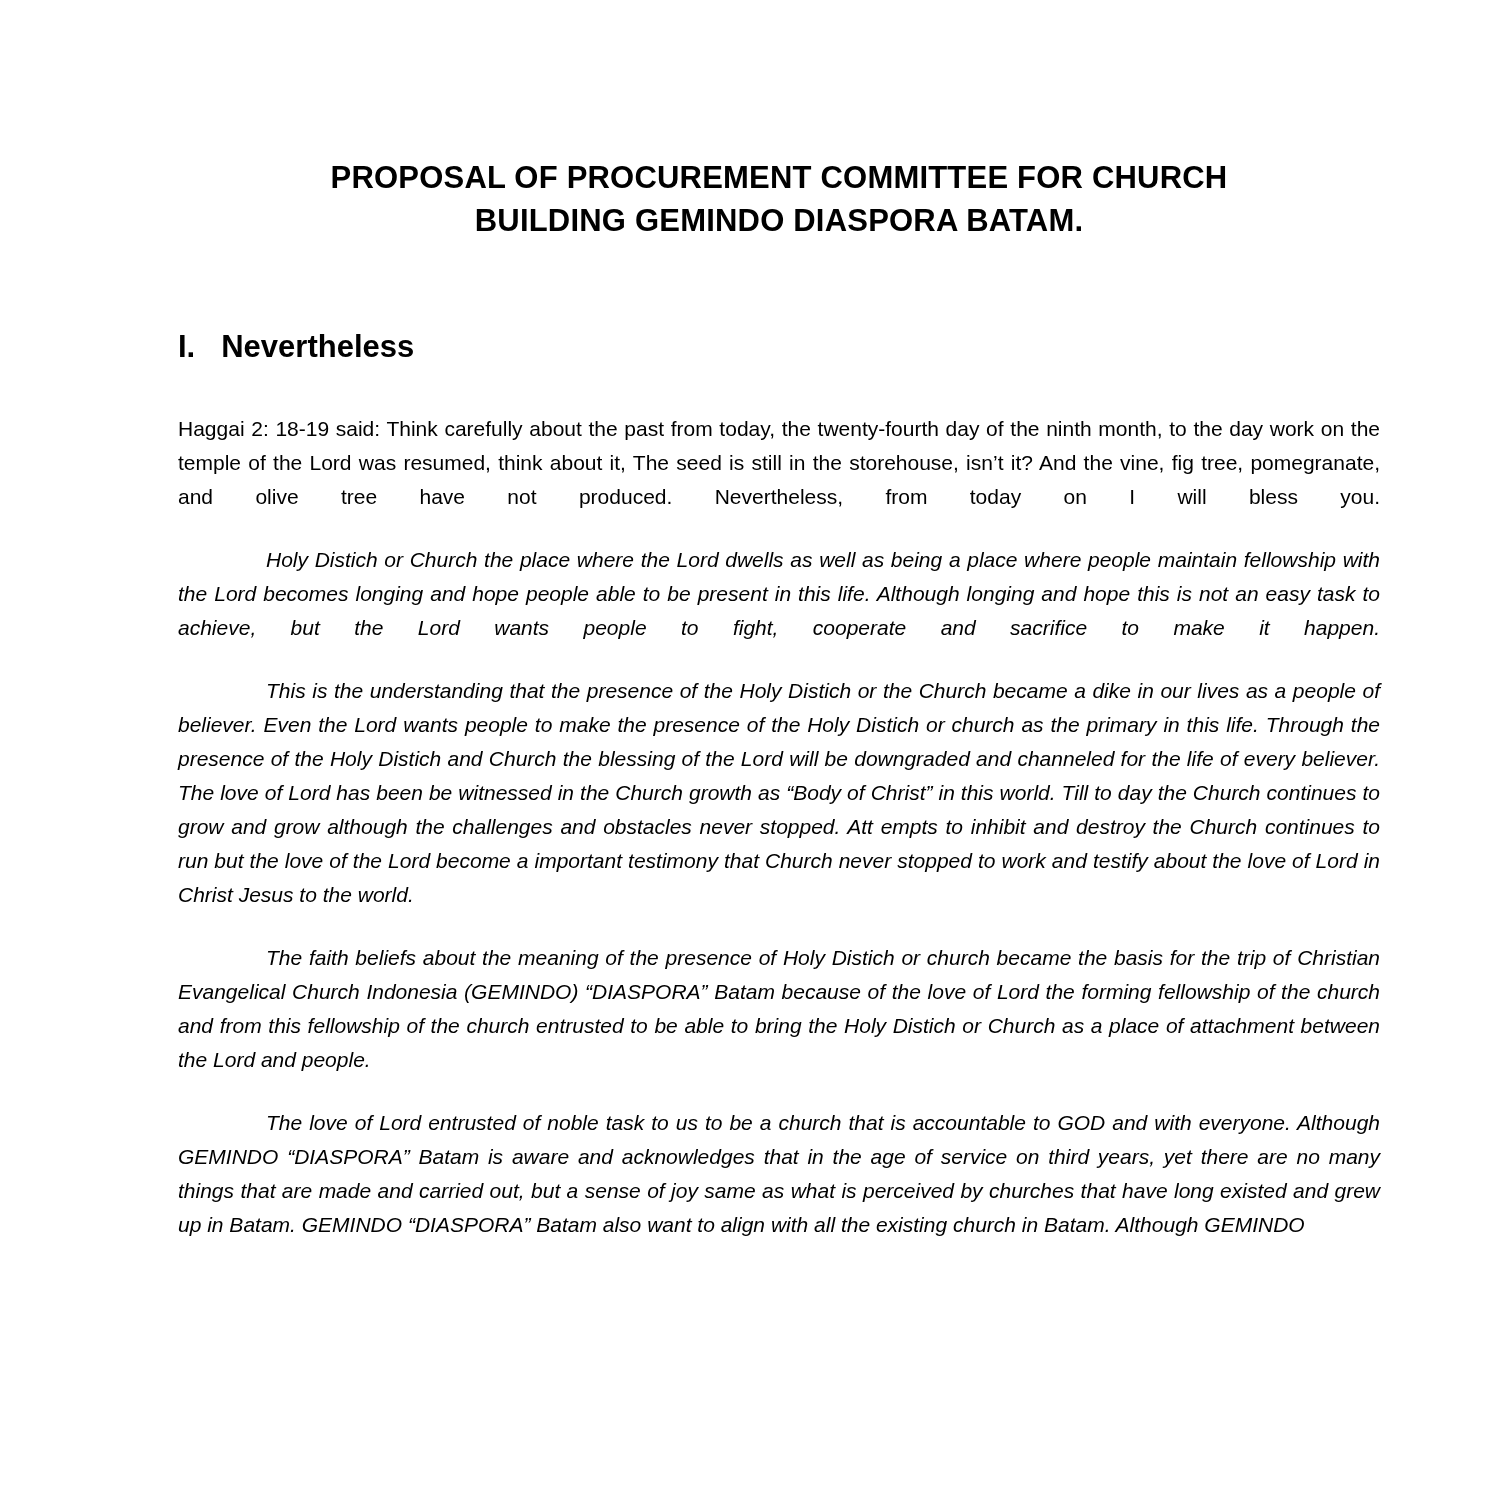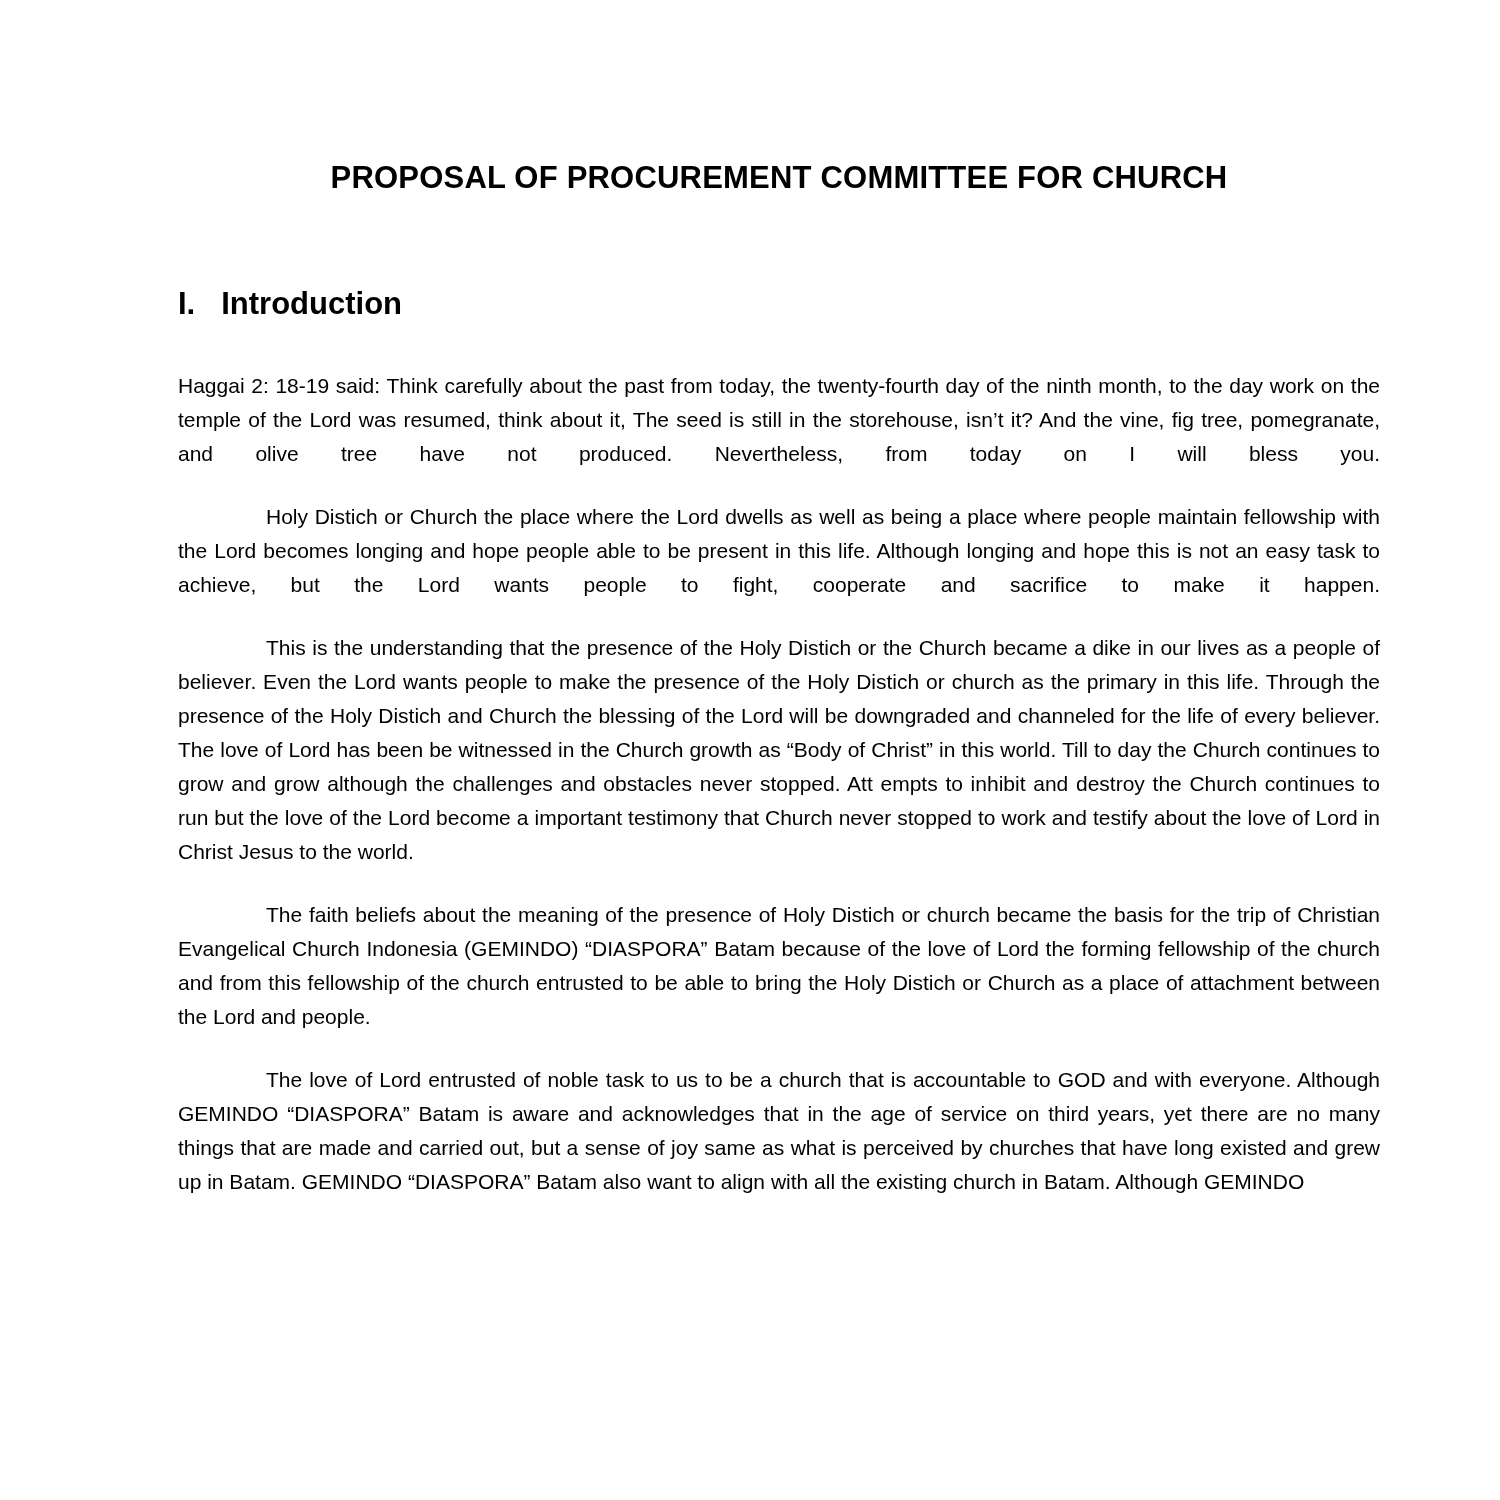--- a/index.html
+++ b/index.html
@@ -44,37 +44,39 @@
     margin-right: 26px;
   }
   .para {
     margin: 0 0 29px 0;
     font-size: 21px;
     line-height: 34px;
     text-align: justify;
   }
   .para.indent {
     text-indent: 88px;
+    font-style: italic;
   }
   .para.justify-last {
     text-align-last: justify;
   }
 </style>
 </head>
 <body>
 
 <div class="page">
   <div class="content">
 
     <h1 class="doc-title">
       <span class="title-line">PROPOSAL OF PROCUREMENT COMMITTEE FOR CHURCH</span>
+      <span class="title-line">BUILDING GEMINDO DIASPORA BATAM.</span>
     </h1>
 
     <h2 class="section-heading">
-      <span class="section-number">I.</span><span class="section-label">Introduction</span>
+      <span class="section-number">I.</span><span class="section-label">Nevertheless</span>
     </h2>
 
     <p class="para justify-last">Haggai 2: 18-19 said: Think carefully about the past from today, the twenty-fourth day of the ninth month, to the day work on the temple of the Lord was resumed, think about it, The seed is still in the storehouse, isn’t it? And the vine, fig tree, pomegranate, and olive tree have not produced. Nevertheless, from today on I will bless you.</p>
 
     <p class="para indent justify-last">Holy Distich or Church the place where the Lord dwells as well as being a place where people maintain fellowship with the Lord becomes longing and hope people able to be present in this life. Although longing and hope this is not an easy task to achieve, but the Lord wants people to fight, cooperate and sacrifice to make it happen.</p>
 
     <p class="para indent">This is the understanding that the presence of the Holy Distich or the Church became a dike in our lives as a people of believer. Even the Lord wants people to make the presence of the Holy Distich or church as the primary in this life. Through the presence of the Holy Distich and Church the blessing of the Lord will be downgraded and channeled for the life of every believer. The love of Lord has been be witnessed in the Church growth as “Body of Christ” in this world. Till to day the Church continues to grow and grow although the challenges and obstacles never stopped. Att empts to inhibit and destroy the Church continues to run but the love of the Lord become a important testimony that Church never stopped to work and testify about the love of Lord in Christ Jesus to the world.</p>
 
     <p class="para indent">The faith beliefs about the meaning of the presence of Holy Distich or church became the basis for the trip of Christian Evangelical Church Indonesia (GEMINDO) “DIASPORA” Batam because of the love of Lord the forming fellowship of the church and from this fellowship of the church entrusted to be able to bring the Holy Distich or Church as a place of attachment between the Lord and people.</p>
 

